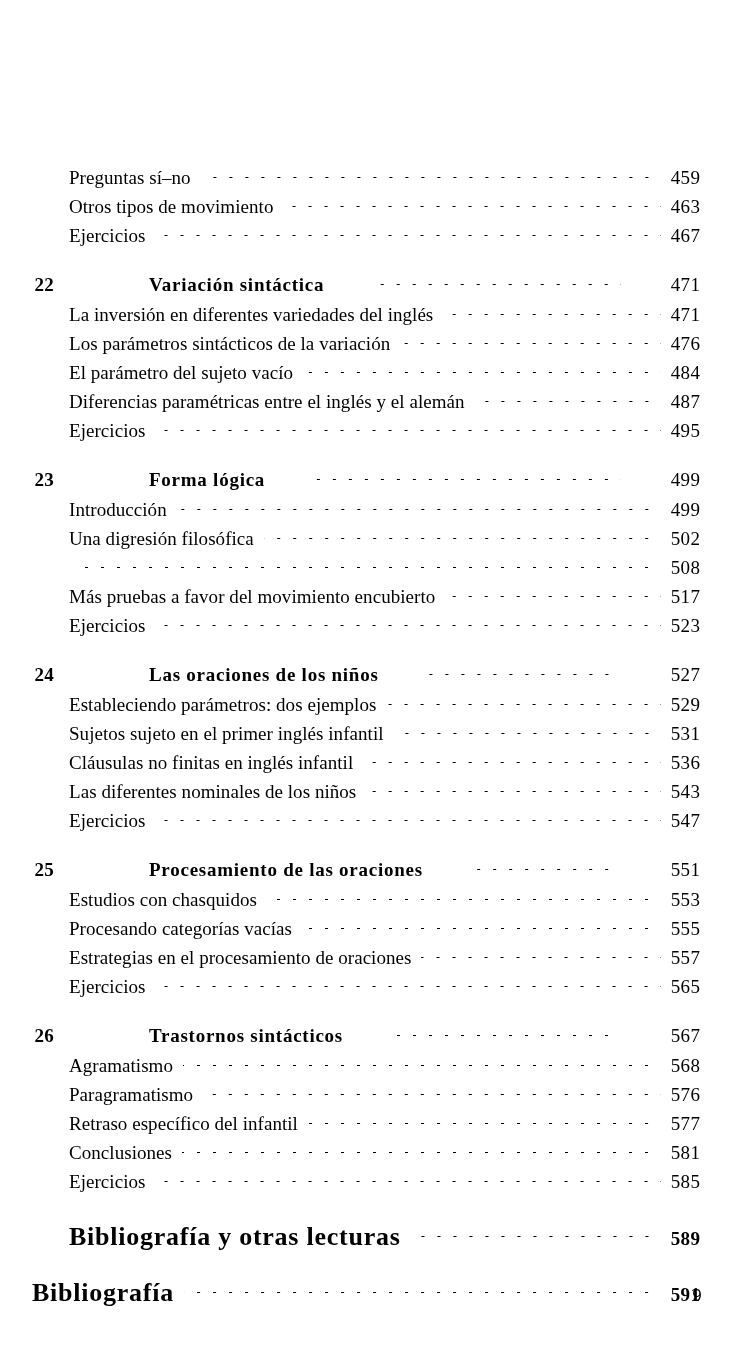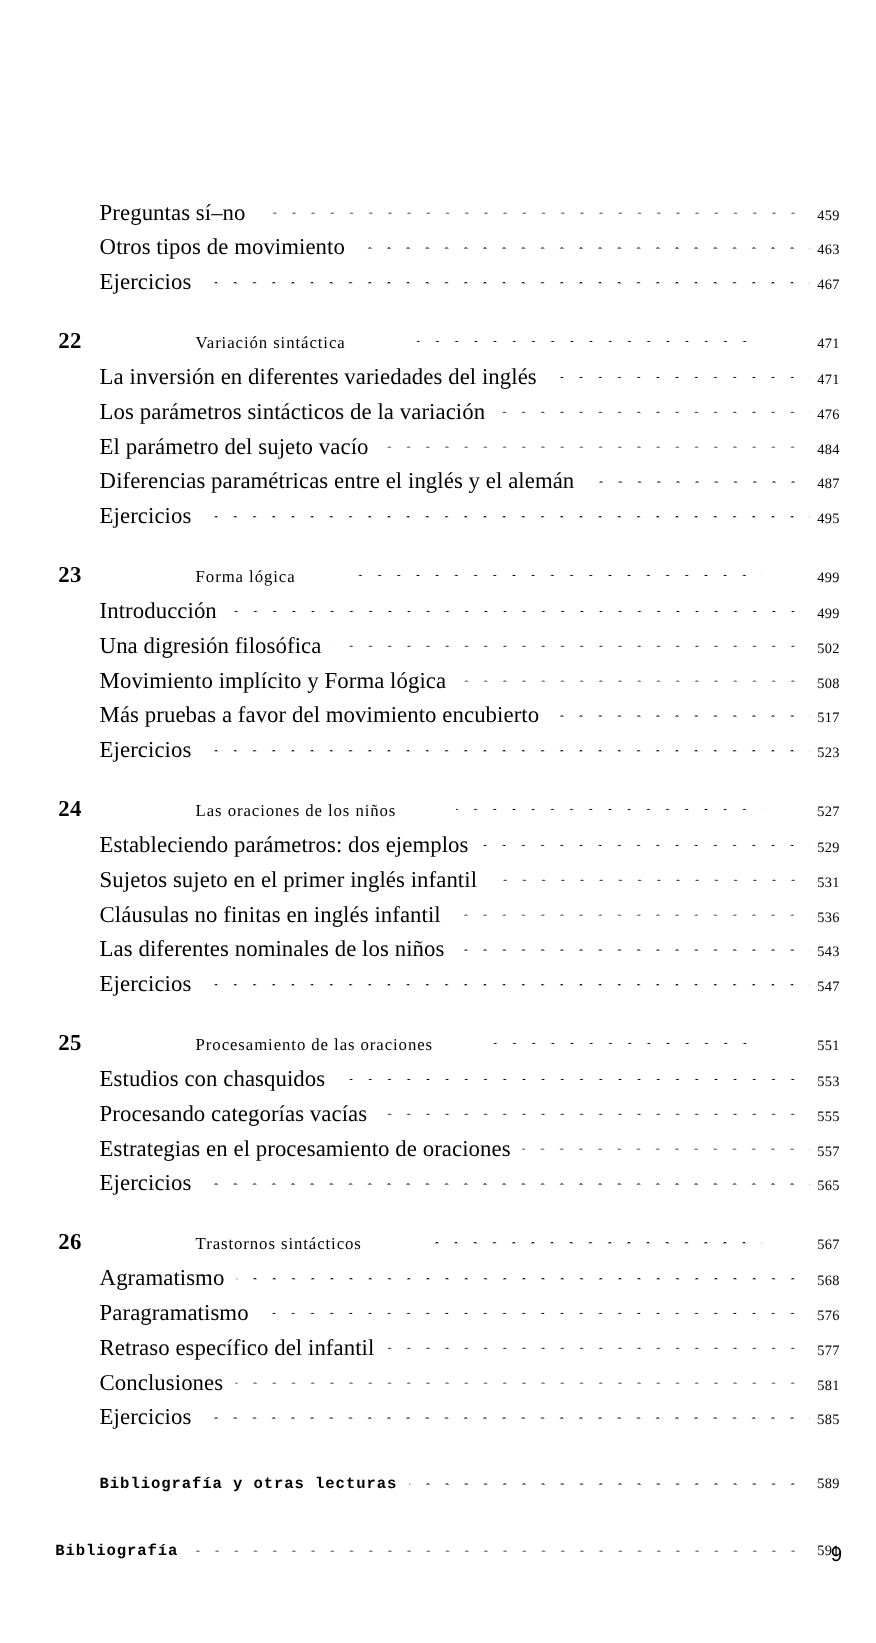--- a/index.html
+++ b/index.html
@@ -21,21 +21,21 @@
     position: absolute;
     left: 0;
     top: 0;
     width: 730px;
     height: 1369px;
     overflow: hidden;
   }
 
   .toc {
     position: absolute;
-    left: 46px;
+    left: 32px;
     top: 163px;
     width: 672px;
   }
 
   
   .entry {
     display: flex;
     align-items: baseline;
     width: 100%;
     line-height: 29px;
@@ -84,66 +84,65 @@
     background-image: radial-gradient(circle at 1.5px 1.5px, #000 1.45px, rgba(0,0,0,0) 1.6px);
     background-size: 16px 3px;
     background-repeat: repeat-x;
     background-position: right top;
   }
 
   
   .pg {
     flex: 0 0 37px;
     width: 37px;
-    text-align: left;
-    font-size: 12px;
+    text-align: center;
+    font-size: 19px;
     letter-spacing: 0.3px;
   }
 
   
   .entry.sub .label {
     font-size: 19px;
     font-weight: normal;
     letter-spacing: 0.05px;
   }
 
   
   .entry.chapter {
     height: 31px;
     line-height: 31px;
   }
   .entry.chapter .label {
-    font-size: 14px;
-    font-weight: normal;
+    font-size: 19px;
+    font-weight: bold;
     letter-spacing: 0.75px;
   }
   .entry.chapter .pg {
     font-weight: normal;
   }
 
   
   .entry.chapter.spaced {
     margin-top: 19px;
     gap: 40px;
   }
 
   
   .entry.back {
     height: 31px;
     line-height: 31px;
     margin-top: 25px;
   }
   .entry.back .label {
-    font-size: 13px;
+    font-size: 26px;
     font-weight: bold;
     letter-spacing: 0.75px;
-    font-family: Liberation Mono, monospace;
   }
   .entry.back .pg {
-    font-weight: normal;
+    font-weight: bold;
   }
   
   .entry.back.flush .num {
     width: 0;
     flex: 0 0 0;
   }
   .entry.back.flush .gap {
     flex: 0 0 0;
     width: 0;
   }
@@ -245,21 +244,20 @@
       <div class="entry sub">
         <span class="num blank"></span>
         <span class="gap"></span>
         <span class="label">Una digresión filosófica</span>
         <span class="leader"></span>
         <span class="pg">502</span>
       </div>
       <div class="entry sub">
         <span class="num blank"></span>
         <span class="gap"></span>
-        <span class="label">Movimiento implícito y Forma lógica</span>
         <span class="leader"></span>
         <span class="pg">508</span>
       </div>
       <div class="entry sub">
         <span class="num blank"></span>
         <span class="gap"></span>
         <span class="label">Más pruebas a favor del movimiento encubierto</span>
         <span class="leader"></span>
         <span class="pg">517</span>
       </div>

